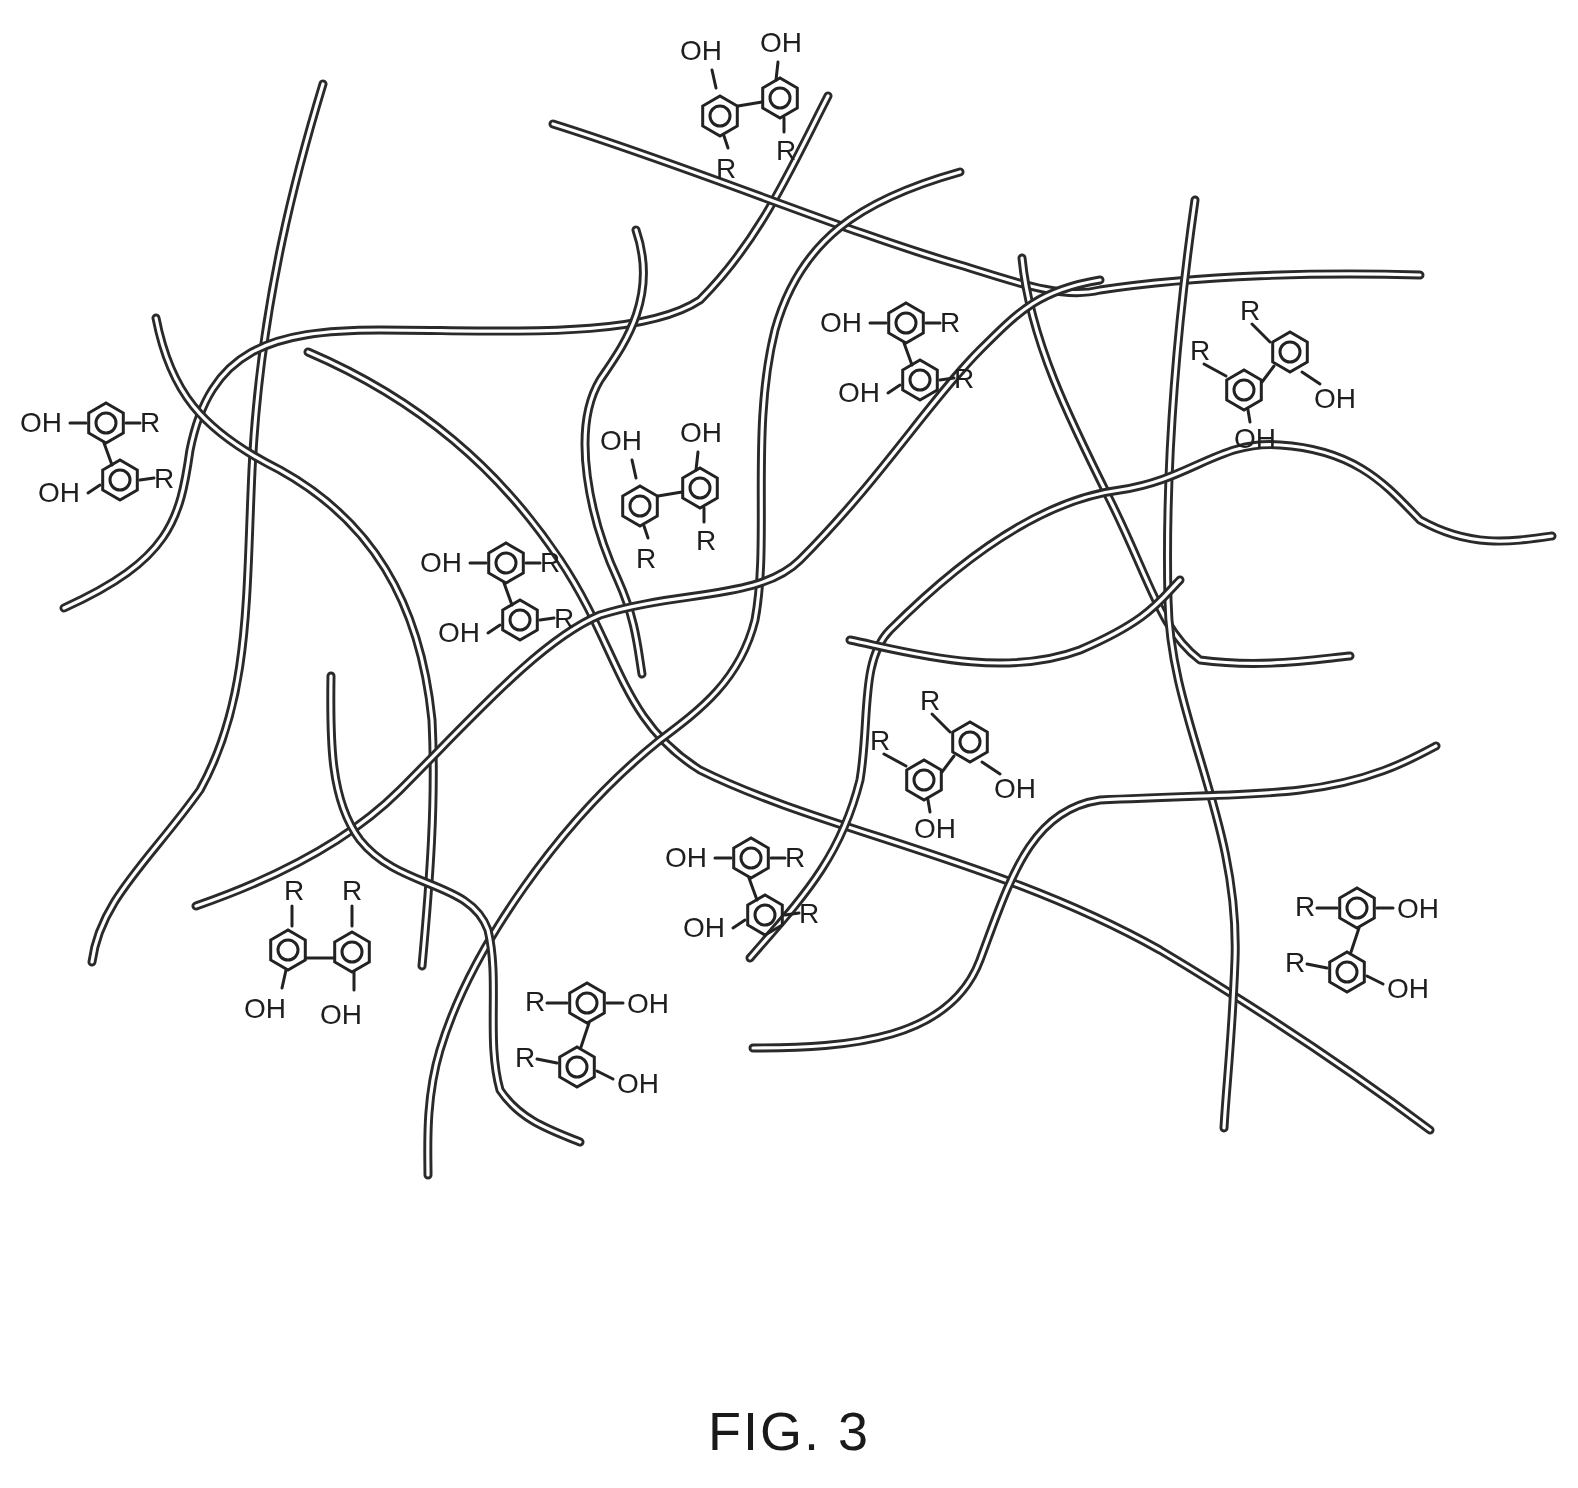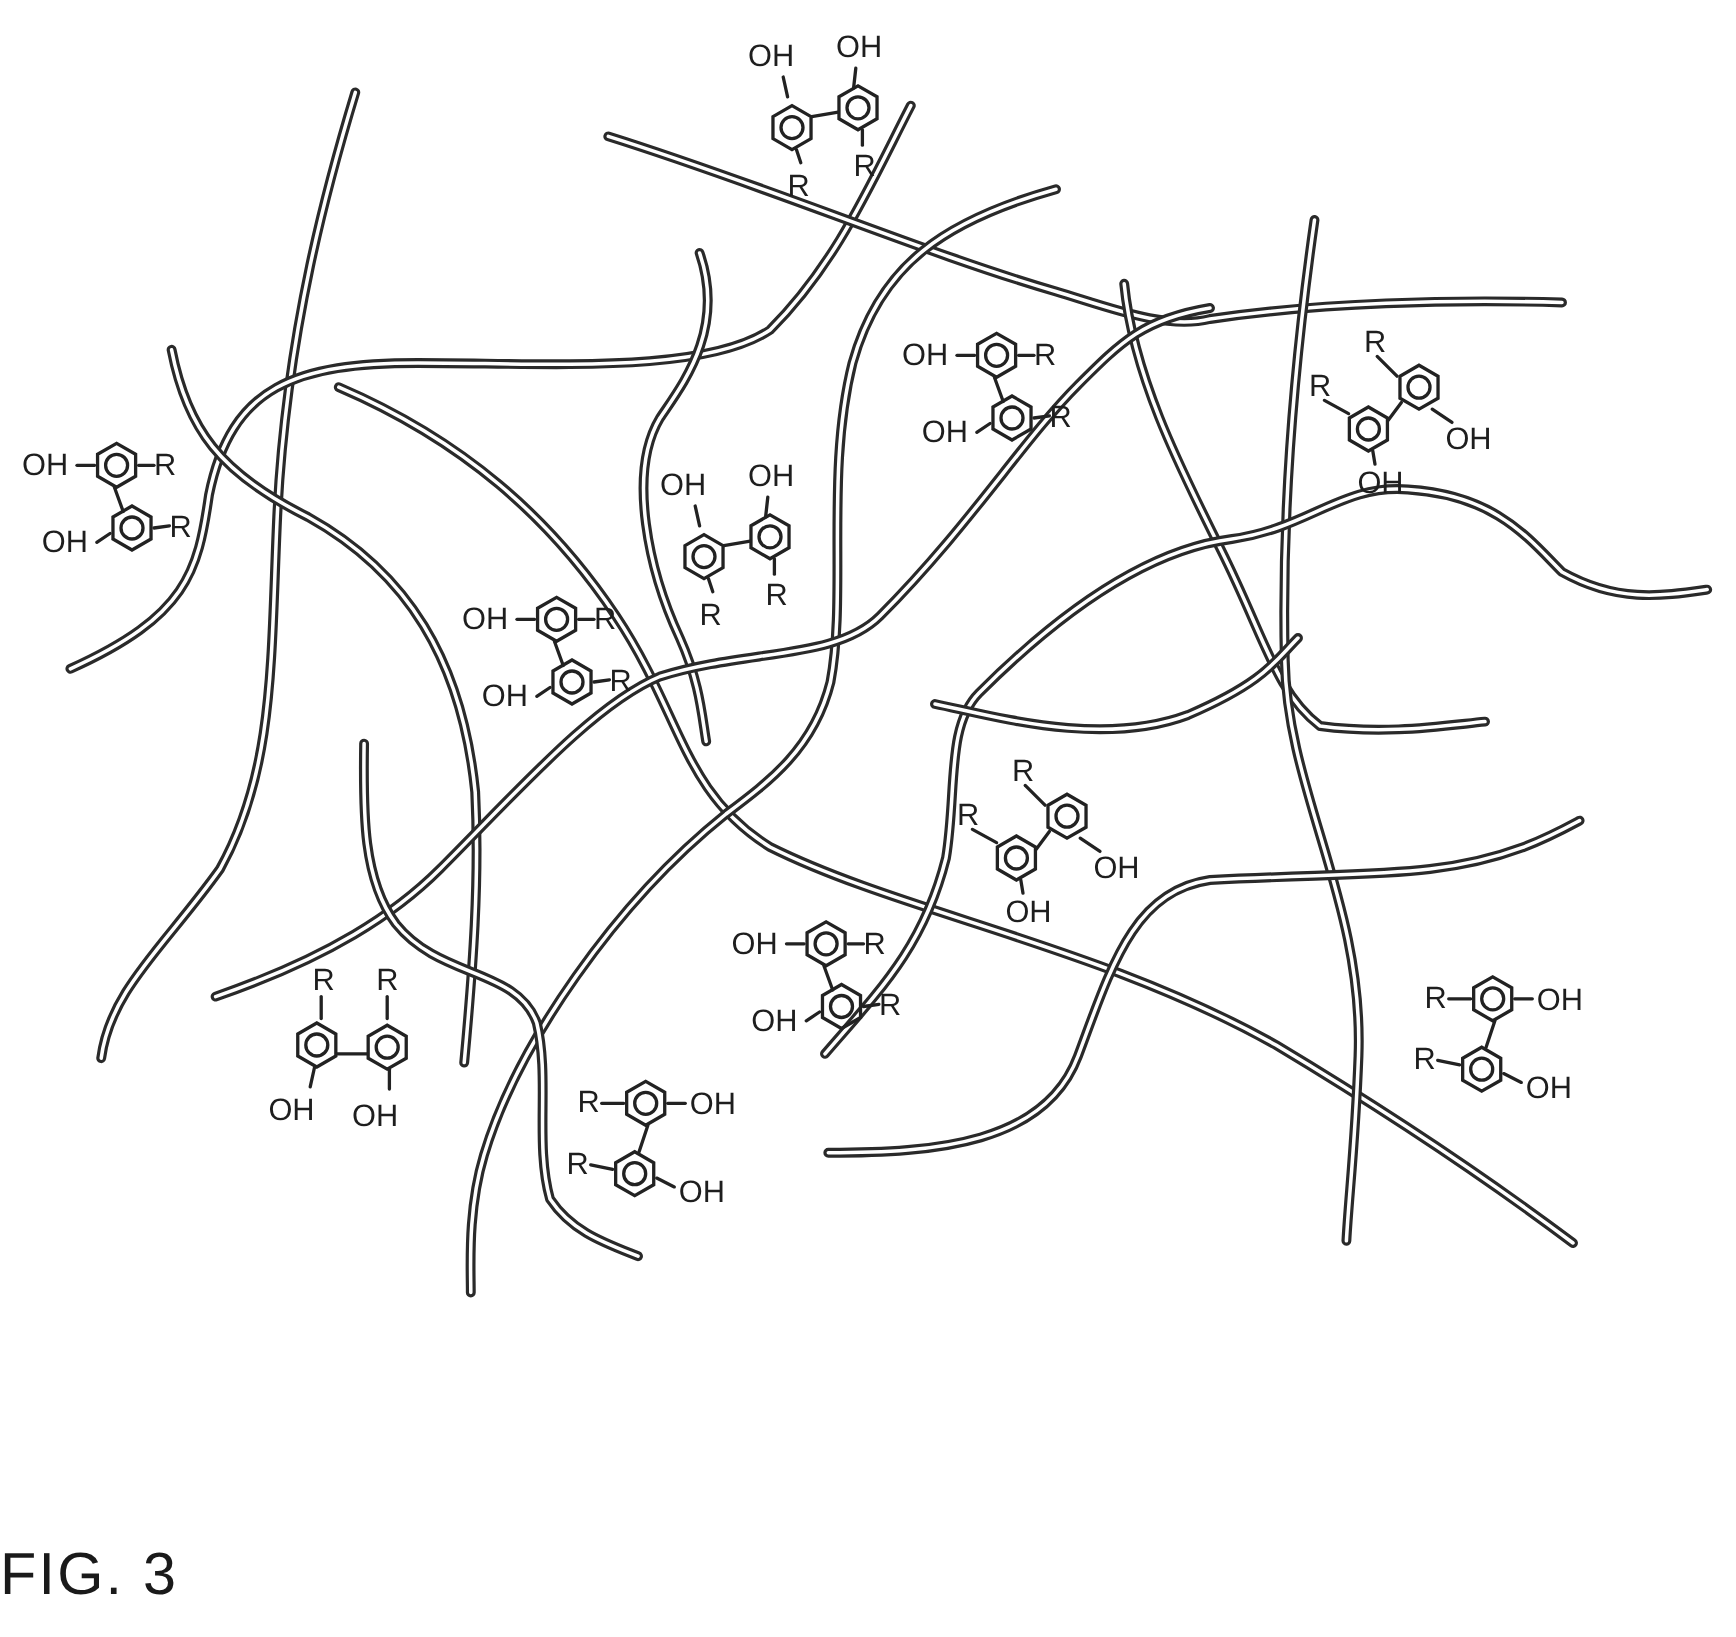--- a/index.html
+++ b/index.html
@@ -5,21 +5,21 @@
   html, body { margin: 0; padding: 0; background: #ffffff; }
   body { width: 1578px; height: 1488px; position: relative; overflow: hidden; }
   #figure { position: absolute; left: 0; top: 0; width: 1578px; height: 1488px; }
   .fiber-outer { fill: none; stroke: #2a2a2a; stroke-width: 9; stroke-linecap: round; stroke-linejoin: round; }
   .fiber-inner { fill: none; stroke: #ffffff; stroke-width: 3.2; stroke-linecap: round; stroke-linejoin: round; }
   .ring { fill: none; stroke: #222; stroke-width: 3; }
   .ring-inner { fill: none; stroke: #222; stroke-width: 3; }
   .bond { fill: none; stroke: #222; stroke-width: 3; stroke-linecap: round; }
   .lbl { font-family: "Liberation Sans", sans-serif; font-size: 28px; fill: #1e1e1e; }
   #caption {
-    position: absolute; left: 0; width: 1578px; top: 1400px; text-align: left;
+    position: absolute; left: 0; width: 1578px; top: 1400px; text-align: center;
     font-family: "Liberation Sans", sans-serif; font-size: 54px; color: #1a1a1a; letter-spacing: 2px;
   }
 </style>
 </head>
 <body>
 
 <svg id="figure" viewBox="0 0 1578 1488" xmlns="http://www.w3.org/2000/svg">
   <g id="fibers">
       <g>
         <path d="M323,84 C300,160 260,300 252,470 C246,600 250,700 200,790 C150,860 100,900 92,962" class="fiber-outer"></path>

